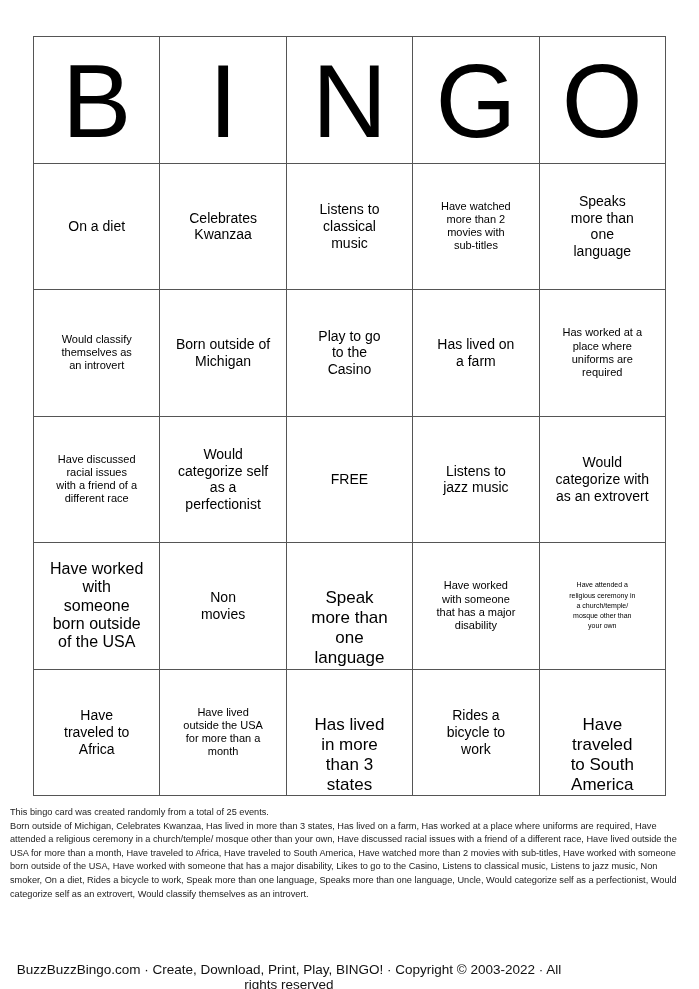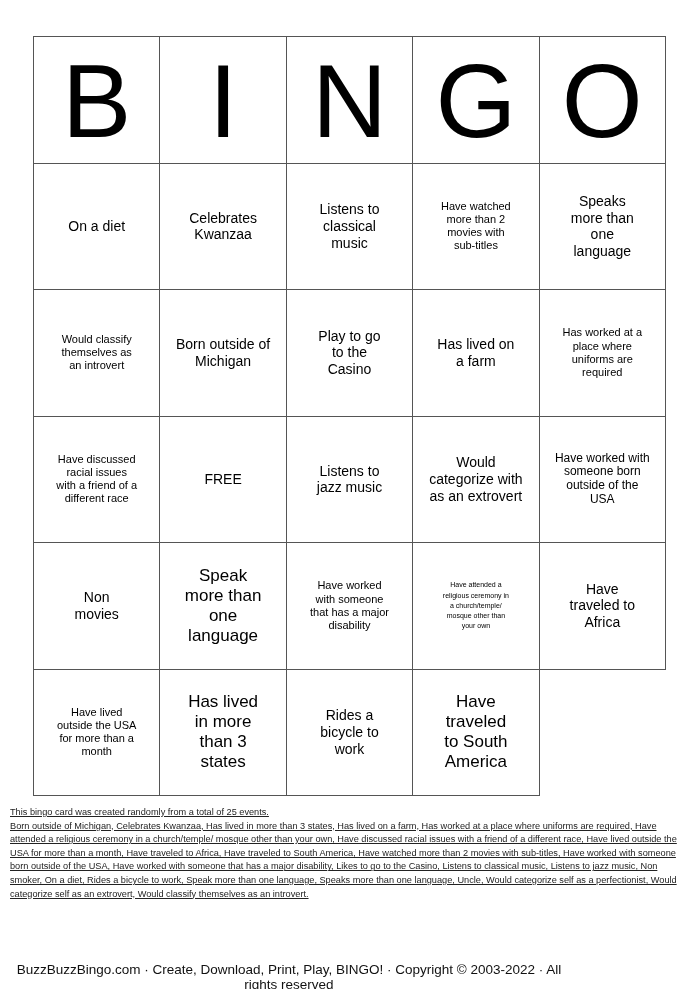--- a/index.html
+++ b/index.html
@@ -20,29 +20,29 @@
   .cell {
     border-right: 1px solid #555;
     border-bottom: 1px solid #555;
     display: flex; align-items: center; justify-content: center;
     text-align: center; box-sizing: border-box; padding: 0 8px;
     line-height: 1.18;
   }
   .cell span { display: block; }
   .hdr { font-size: 104px; line-height: 1; padding-top: 2px; }
   .xl { font-size: 14px; }
-  .lg { font-size: 17px; }
-  .md { font-size: 12px; line-height: 1.15; }
+  .lg { font-size: 17px; align-items: flex-end; }
+  .md { font-size: 16px; line-height: 1.15; }
   .sm { font-size: 11px; line-height: 1.2; }
   .xs { font-size: 7px; line-height: 1.45; }
   .narrow-xl { padding: 0 22px; }
   .narrow-md { padding: 0 24px; }
   .desc {
     position: absolute; left: 10px; top: 806px; width: 680px;
-    font-size: 9.2px; line-height: 13.6px; color: #222; text-decoration: underline;
+    font-size: 9.2px; line-height: 13.6px; color: #222;
   }
   .desc p { margin: 0; }
   .footer {
     position: absolute; left: 0; top: 962px; width: 578px;
     text-align: center; font-size: 13.5px; color: #111;
   }
 </style>
 </head>
 <body>
 
@@ -92,20 +92,23 @@
   <div class="cell xl" style="padding:0 20px">
       <span>Has lived on a farm</span>
     </div>
   <div class="cell sm" style="padding:0 20px">
       <span>Has worked at a place where uniforms are required</span>
     </div>
 
   <div class="cell sm" style="padding:0 22px">
       <span>Have discussed racial issues with a friend of a different race</span>
     </div>
+  <div class="cell xl" style="padding:0 14px">
+      <span>Would categorize self as a perfectionist</span>
+    </div>
   <div class="cell xl">
       <span>FREE</span>
     </div>
   <div class="cell xl" style="padding:0 30px">
       <span>Listens to jazz music</span>
     </div>
   <div class="cell xl" style="padding:0 14px">
       <span>Would categorize with as an extrovert</span>
     </div>
 

